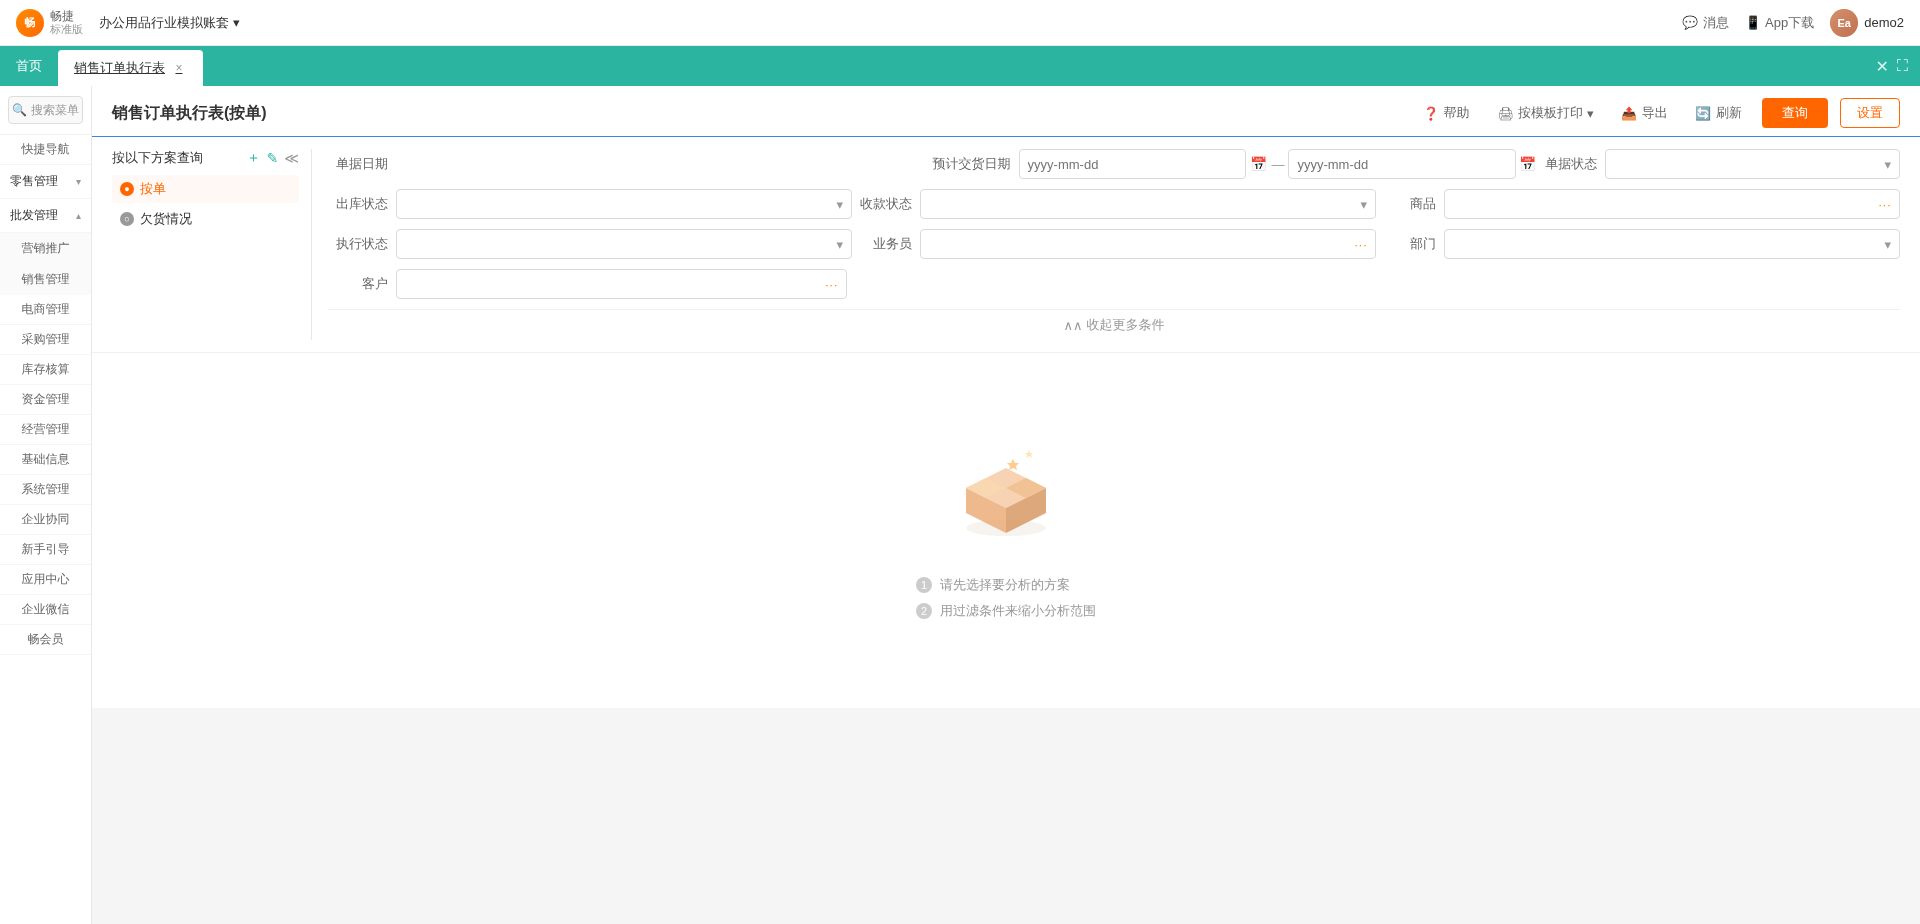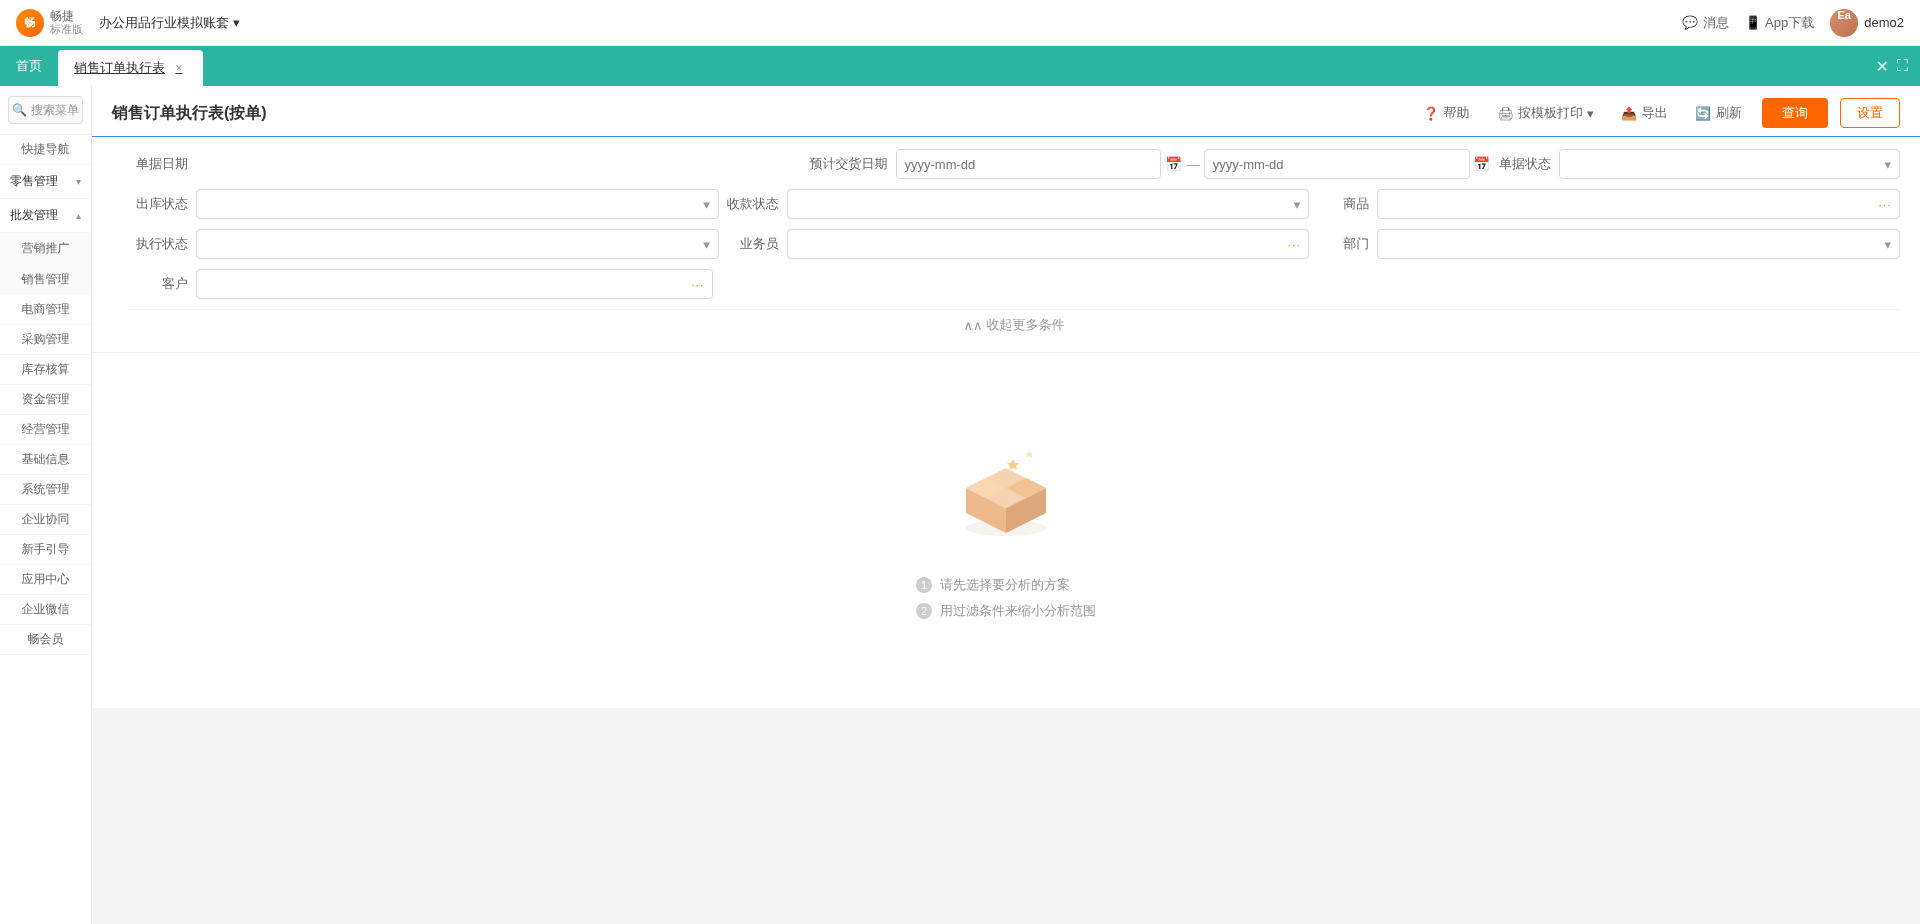--- a/index.html
+++ b/index.html
@@ -375,21 +375,21 @@
     <div class="header-action">
       <span>💬</span>
       <span>消息</span>
     </div>
     <div class="header-action">
       <span>📱</span>
       <span>App下载</span>
     </div>
     <div style="display:flex;align-items:center;gap:6px;cursor:pointer">
       <div class="avatar">
-        <div style="width:28px;height:28px;background:linear-gradient(135deg,#d4916a,#c07050);border-radius:50%;display:flex;align-items:flex-start;justify-content:center;">
+        <div style="width:28px;height:28px;background:linear-gradient(135deg,#d4916a,#c07050);border-radius:50%;display:flex;align-items:center;justify-content:center;">
           <span style="color:#fff;font-size:11px;font-weight:bold">Ea</span>
         </div>
       </div>
       <span class="user-name">demo2</span>
     </div>
   </div>
 </div>
 
 <div class="tab-bar">
   <div class="tab-item home">
@@ -492,20 +492,42 @@
             <span>🔄</span>
             <span>刷新</span>
           </div>
           <button class="query-btn">查询</button>
           <button class="settings-btn">设置</button>
         </div>
       </div>
 
       <div class="filter-section">
 
+        <div class="filter-left">
+          <div class="filter-scheme-header">
+            <span class="filter-scheme-title">按以下方案查询</span>
+            <div class="scheme-icons">
+              <span class="scheme-icon">＋</span>
+              <span class="scheme-icon">✎</span>
+              <span class="scheme-collapse">≪</span>
+            </div>
+          </div>
+          <div class="scheme-item active">
+            <div class="scheme-dot">
+                <span>●</span>
+              </div>
+            <span>按单</span>
+          </div>
+          <div class="scheme-item">
+            <div class="owe-dot">
+                <span>○</span>
+              </div>
+            <span>欠货情况</span>
+          </div>
+        </div>
 
         <div class="filter-right">
 
           <div class="filter-row">
 
             <div class="filter-field" style="flex:2;min-width:400px">
               <span class="filter-label">单据日期</span>
             </div>
 
             <div class="filter-field" style="flex:2;min-width:380px">

